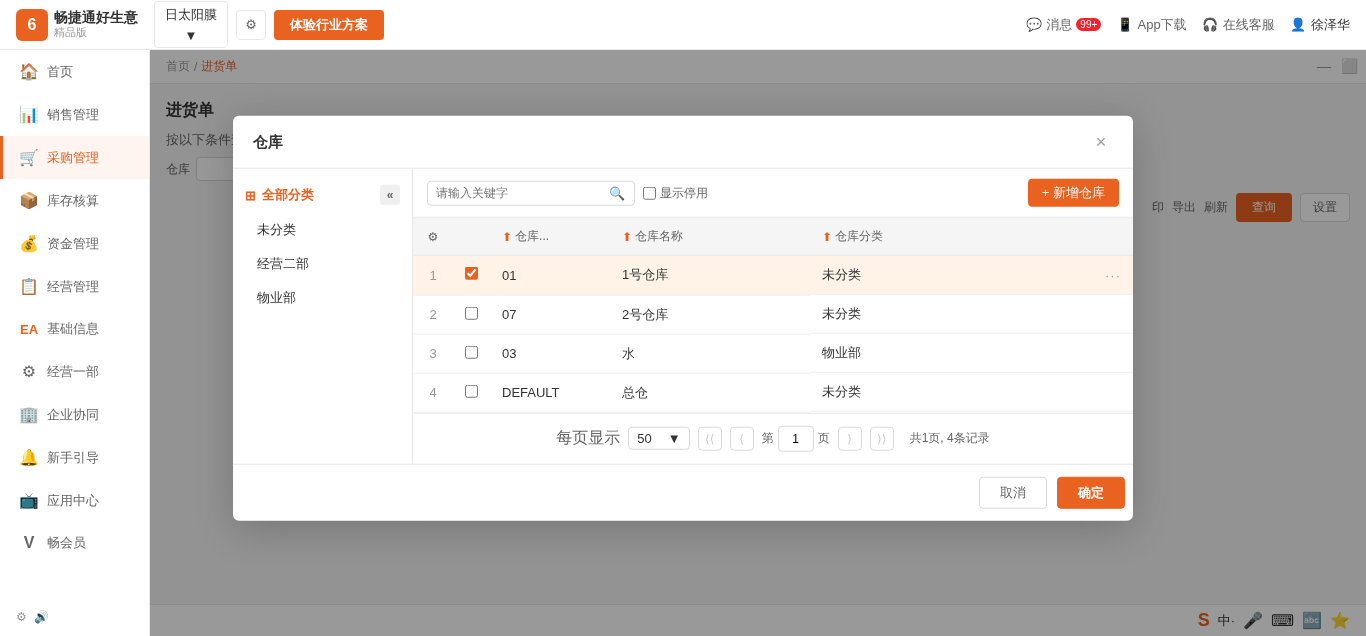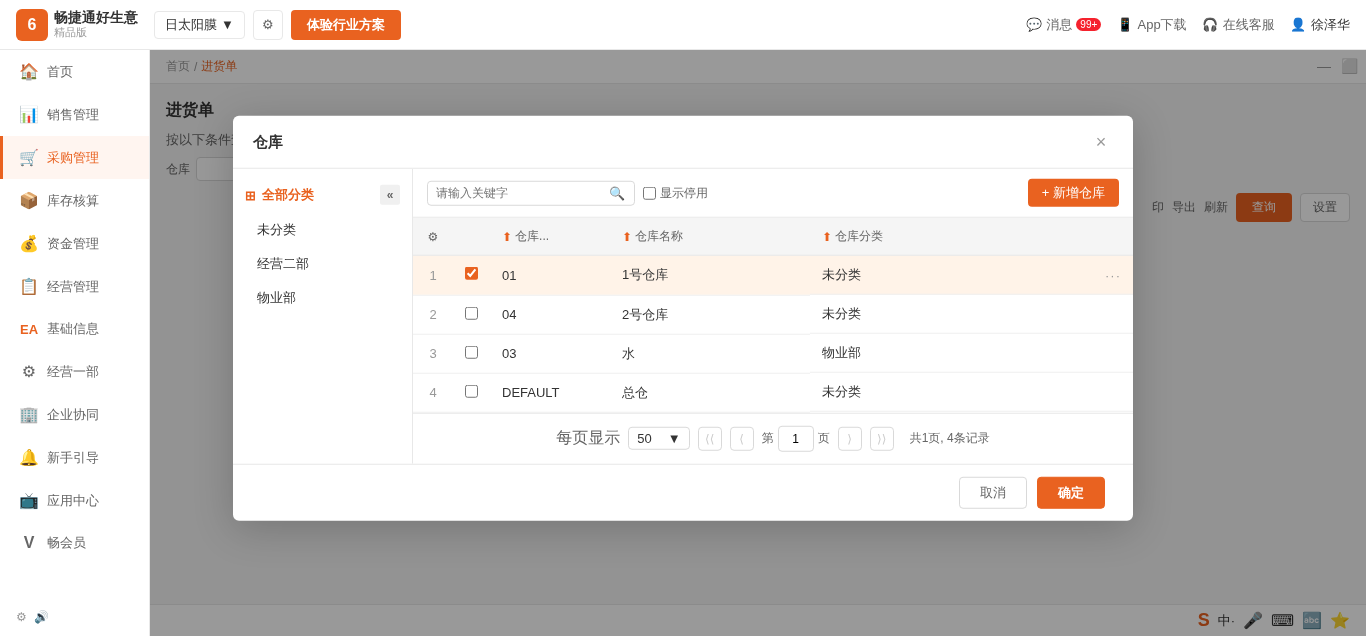--- a/index.html
+++ b/index.html
@@ -33,20 +33,21 @@
     .logo-sub { font-size: 11px; color: #999; }
     .store-selector {
       display: flex; align-items: center; gap: 4px;
       padding: 4px 10px;
       border: 1px solid #e8e8e8;
       border-radius: 4px;
       cursor: pointer;
       font-size: 13px;
       color: #333;
       margin-right: 8px;
+      flex-direction: column;
     }
     .gear-btn {
       width: 30px; height: 30px;
       border: 1px solid #e8e8e8; border-radius: 4px;
       display: flex; align-items: center; justify-content: center;
       cursor: pointer; color: #666; margin-right: 8px;
     }
     .trial-btn {
       background: #e96220; color: #fff;
       padding: 6px 16px; border-radius: 4px;
@@ -239,21 +240,21 @@
     .page-input {
       width: 36px; height: 26px;
       border: 1px solid #d9d9d9; border-radius: 4px;
       text-align: center; font-size: 12px;
     }
     .total-info { font-size: 12px; color: #666; margin-left: 8px; }
 
     
     .dialog-footer {
       display: flex; align-items: center; justify-content: flex-end;
-      padding: 12px 28px;
+      padding: 12px 8px;
       border-top: 1px solid #e8e8e8;
       gap: 10px;
     }
     .cancel-btn {
       padding: 6px 20px; border: 1px solid #d9d9d9;
       border-radius: 4px; cursor: pointer; font-size: 13px;
       background: #fff; color: #666;
     }
     .confirm-btn {
       padding: 6px 20px; border: 1px solid #e96220;
@@ -481,21 +482,21 @@
     <td style="display:flex;align-items:center;justify-content:space-between;">
       <span>未分类</span>
       <span class="more-btn" style="visibility:visible">···</span>
     </td>
   </tr>
                   <tr>
     <td class="col-settings row-num">2</td>
     <td>
       <input type="checkbox" style="accent-color: rgb(233, 98, 32);">
     </td>
-    <td>04</td>
+    <td>07</td>
     <td>2号仓库</td>
     <td style="display:flex;align-items:center;justify-content:space-between;">
       <span>未分类</span>
       <span class="more-btn" style="visibility:hidden">···</span>
     </td>
   </tr>
                   <tr>
     <td class="col-settings row-num">3</td>
     <td>
       <input type="checkbox" style="accent-color: rgb(233, 98, 32);">

